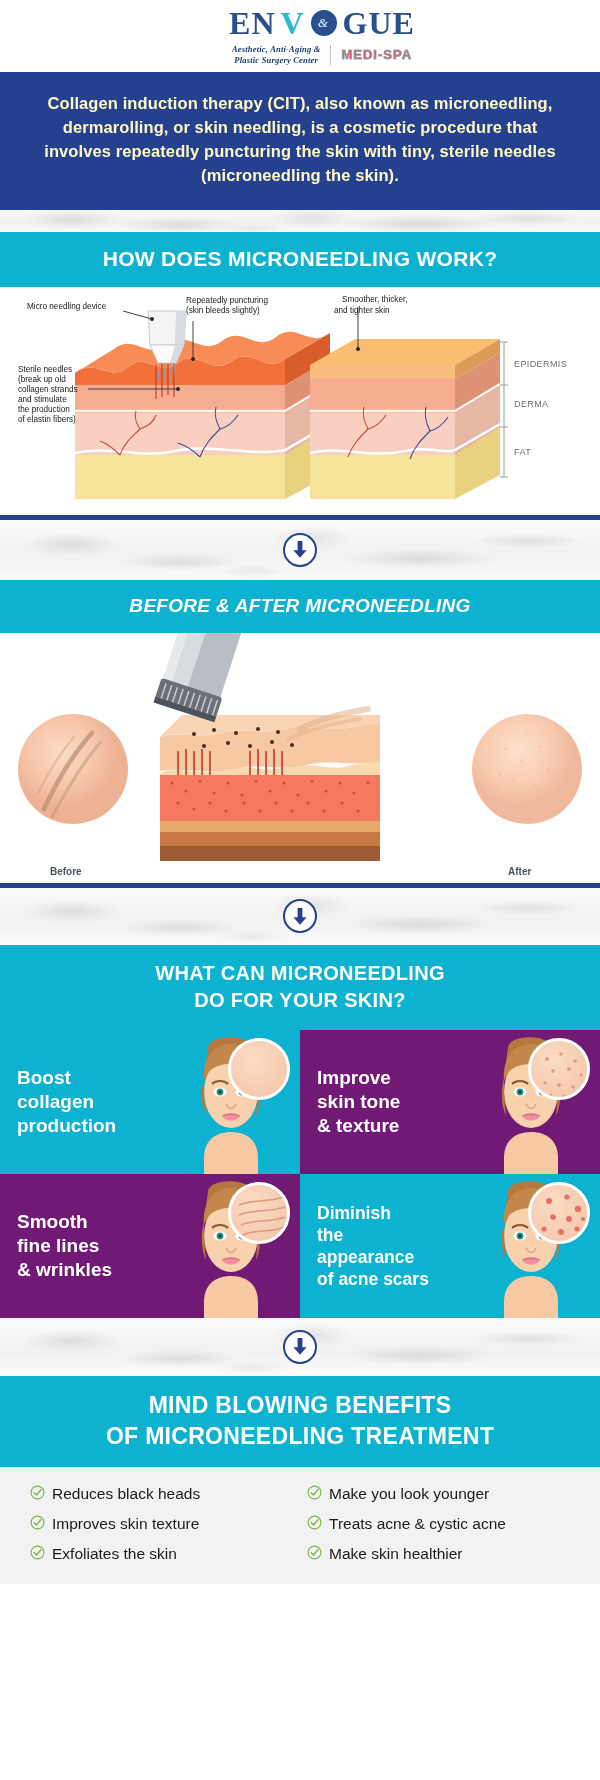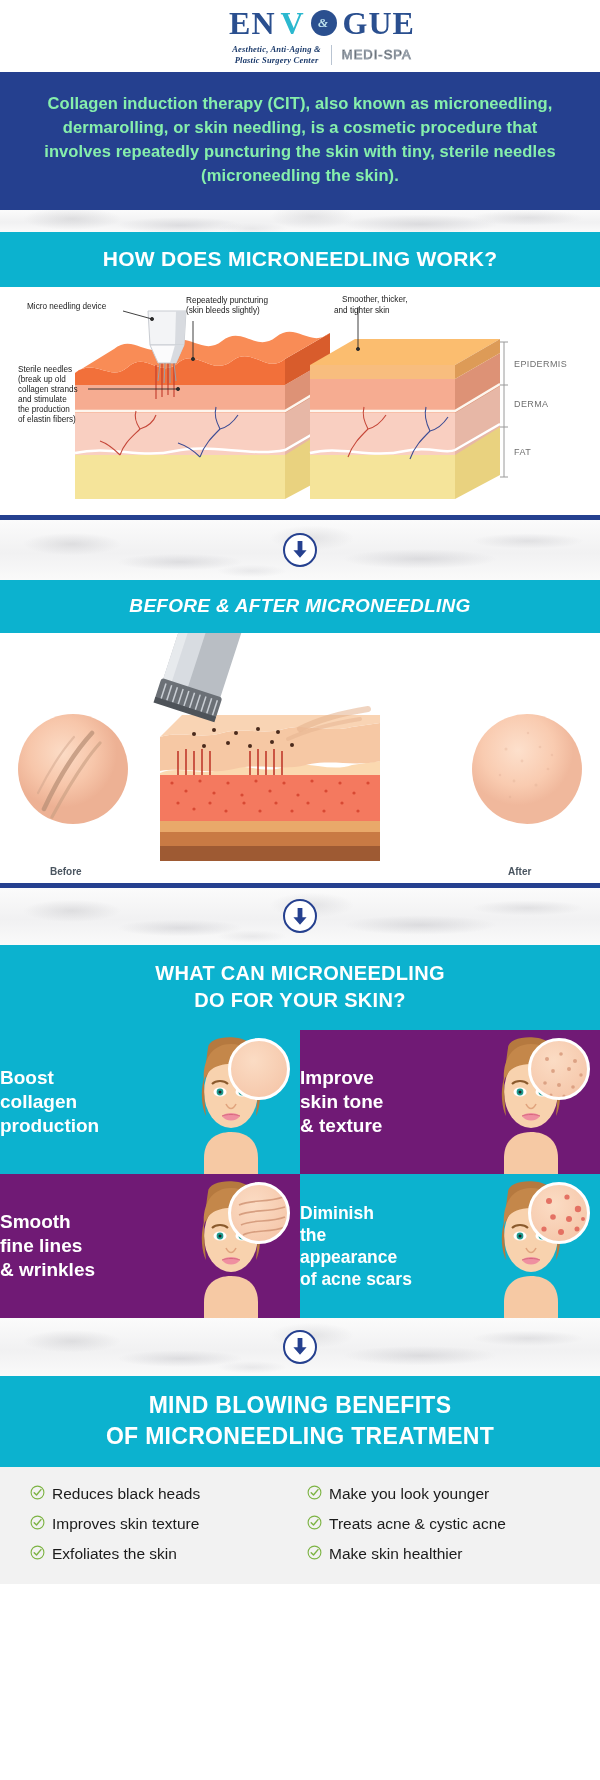--- a/index.html
+++ b/index.html
@@ -19,26 +19,26 @@
   .lw-en { color:#2a4f8f; }
   .lw-v  { color:#2bb8cf; }
   .lw-gue{ color:#2a4f8f; }
   .logo-o { width:26px; height:26px; border-radius:50%; background:#2a4f8f; display:inline-flex;
             align-items:center; justify-content:center; color:#bfe3ef; font-size:13px;
             font-family:"Liberation Serif", serif; font-style:italic; font-weight:700; margin:0 1px; }
   .logo-sub { display:flex; align-items:center; justify-content:center; gap:10px; margin-top:5px; }
   .logo-tag { font-family:"Liberation Serif", serif; font-style:italic; font-weight:700;
               font-size:8.5px; color:#1b3a6b; line-height:1.28; text-align:center; letter-spacing:.2px; }
   .logo-div { width:1px; height:20px; background:#b9c4d2; }
-  .logo-spa { font-family:"Liberation Sans", sans-serif; font-weight:400; font-size:13px;
-              color:#000000; letter-spacing:1px;
+  .logo-spa { font-family:"Liberation Sans", sans-serif; font-weight:700; font-size:13px;
+              color:#ef4444; letter-spacing:1px;
               -webkit-text-stroke:.9px #9aa3ad; text-shadow:0 0 0 #9aa3ad; }
 
   
-  .intro { background:#25408f; color:#86efac; padding:20px 39px 22px; text-align:center;
+  .intro { background:#25408f; color:#fef9c3; padding:20px 39px 22px; text-align:center;
            font-size:16.5px; font-weight:700; line-height:1.45; letter-spacing:.1px; }
 
   
   .marble {
     position:relative; background:
       radial-gradient(ellipse 70px 16px at 12% 40%, rgba(170,170,175,.30), transparent 70%),
       radial-gradient(ellipse 90px 12px at 30% 70%, rgba(160,160,168,.28), transparent 70%),
       radial-gradient(ellipse 60px 18px at 52% 30%, rgba(175,175,180,.26), transparent 70%),
       radial-gradient(ellipse 110px 14px at 70% 65%, rgba(165,165,172,.30), transparent 70%),
       radial-gradient(ellipse 80px 11px at 88% 35%, rgba(170,170,176,.27), transparent 70%),
@@ -69,21 +69,21 @@
 
   
   .ba { position:relative; height:250px; background:#fff; }
   .ba-caption { position:absolute; font-size:10px; font-weight:700; color:#4a5560; }
 
   
   .grid4 { display:grid; grid-template-columns:1fr 1fr; }
   .cell { position:relative; height:144px; overflow:hidden; display:flex; align-items:center; }
   .cell.cyan { background:#0cb2cf; }
   .cell.navy { background:#701a75; }
-  .cell-text { color:#fff; font-weight:700; font-size:19px; line-height:1.26; padding-left:0;
+  .cell-text { color:#fff; font-weight:700; font-size:19px; line-height:1.26; padding-left:17px;
                position:relative; z-index:3; max-width:148px; }
   .face-holder { position:absolute; right:-6px; bottom:0; width:150px; height:144px; z-index:1; }
   .zoom-bubble { position:absolute; z-index:2; border-radius:50%; border:3px solid #fff; overflow:hidden; }
 
   
   .checks { background:#f2f2f2; padding:18px 0 20px; }
   .checks-inner { display:grid; grid-template-columns:1fr 1fr; column-gap:10px; row-gap:11px;
                   padding:0 26px 0 30px; }
   .check-item { display:flex; align-items:center; gap:7px; font-size:15.5px; color:#1b1b1b;
                 font-weight:400; }

